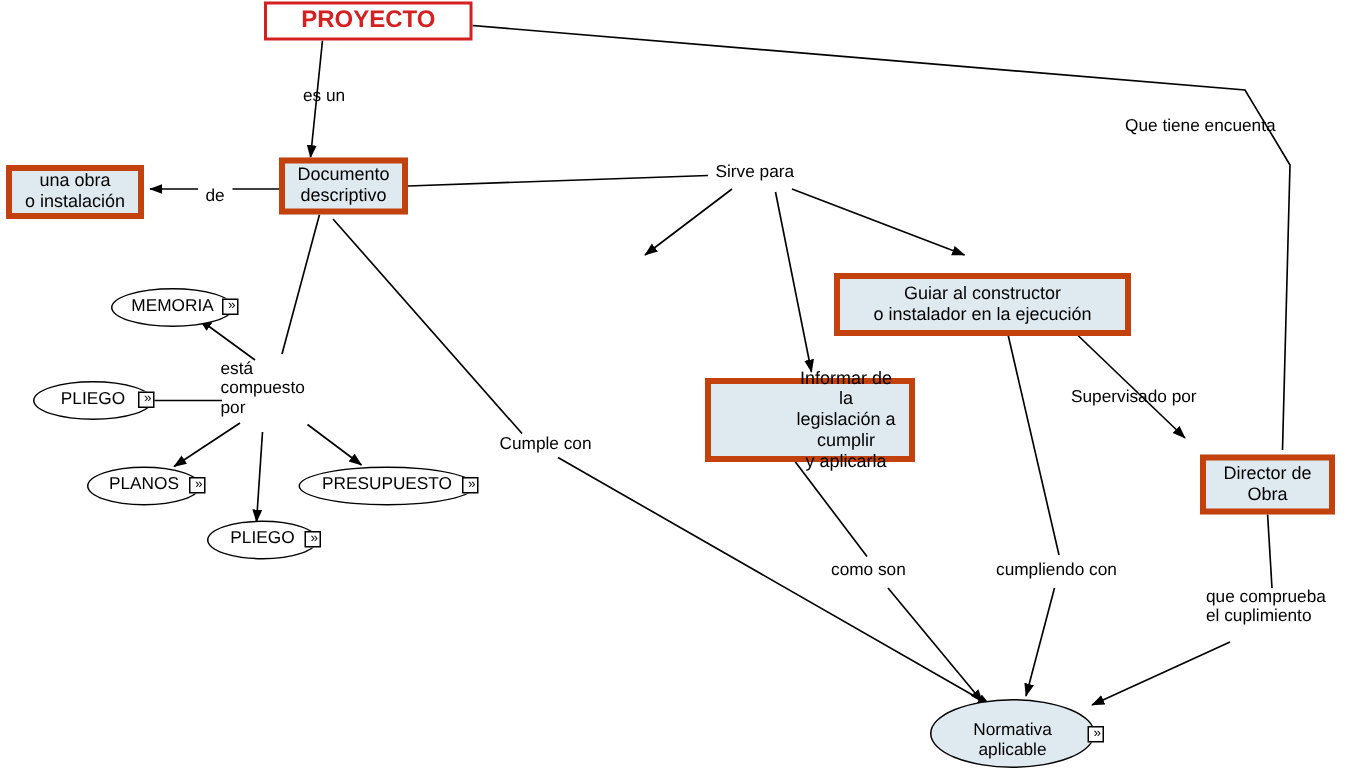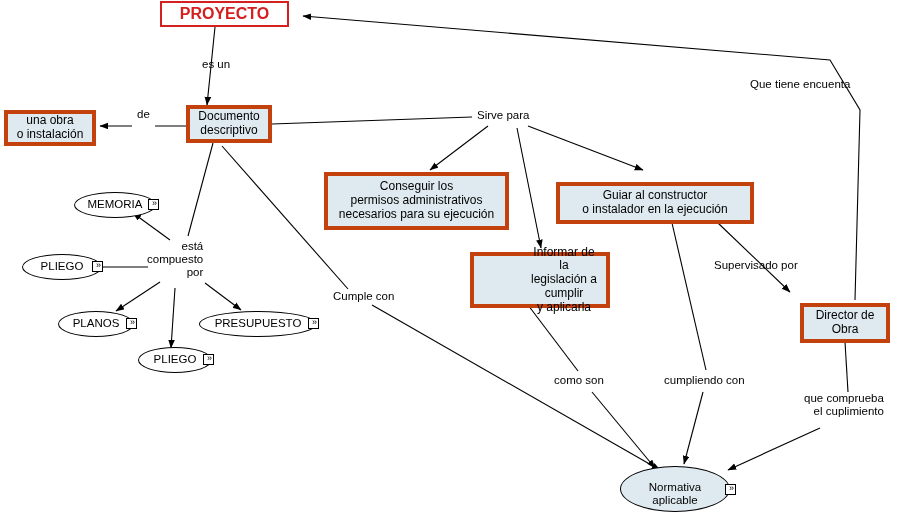--- a/index.html
+++ b/index.html
@@ -60,21 +60,21 @@
     border-radius: 50%;
     font-size: 11.5px;
     padding: 2px 4px;
   }
   .label {
     position: absolute;
     font-size: 11.5px;
     color: #000000;
     white-space: pre;
     line-height: 1.15;
-    text-align: right;
+    text-align: left;
   }
   .arrowbadge {
     position: absolute;
     width: 11px;
     height: 11px;
     border: 1px solid #000000;
     background: #ffffff;
     font-size: 9px;
     line-height: 9px;
     text-align: center;
@@ -136,39 +136,34 @@
 
     <path d="M672,223 L706,370" stroke="#000000" fill="none" stroke-width="1.1"></path>
     <path d="M703,392 L684,464" stroke="#000000" fill="none" stroke-width="1.1" marker-end="url(#arrow)"></path>
 
     <path d="M718,223 L790,292" stroke="#000000" fill="none" stroke-width="1.1" marker-end="url(#arrow)"></path>
 
     <path d="M845,342 L848,392" stroke="#000000" fill="none" stroke-width="1.1"></path>
     <path d="M820,428 L728,470" stroke="#000000" fill="none" stroke-width="1.1" marker-end="url(#arrow)"></path>
   </svg>
 
-  <div class="node title" style="left:160px; top:1px; width:129px; height:26px;">
+  <div class="node title" style="left:176px; top:1px; width:139px; height:26px;">
     <span>PROYECTO</span>
   </div>
 
   <div class="node rect" style="left:186px; top:105px; width:86px; height:38px;">
     <span style="white-space:pre-line;">Documento
 descriptivo</span>
   </div>
 
   <div class="node rect" style="left:4px; top:110px; width:92px; height:36px;">
     <span style="white-space:pre-line;">una obra
 o instalación</span>
   </div>
 
-  <div class="node rect" style="left:324px; top:172px; width:185px; height:58px;">
-    <span style="white-space:pre-line;">Conseguir los
-permisos administrativos
-necesarios para su ejecución</span>
-  </div>
 
   <div class="node rect" style="left:556px; top:182px; width:198px; height:42px;">
     <span style="white-space:pre-line;">Guiar al constructor
 o instalador en la ejecución</span>
   </div>
 
   <div class="node rect" style="left:470px; top:252px; width:140px; height:56px;">
     <span style="white-space:pre-line;margin-left:48px;">Informar de la
 legislación a cumplir
 y aplicarla</span>
@@ -216,21 +211,21 @@
 
   <div class="node ellipse" style="left:620px; top:466px; width:110px; height:46px;">
     <span style="white-space:pre-line;margin-top:10px;">Normativa
 aplicable</span>
   </div>
   <div class="arrowbadge" style="left:725px; top:484px;">
     <span>»</span>
   </div>
 
   <div class="label" style="left:202px; top:58px;">es un</div>
-  <div class="label" style="left:137px; top:108px;">de</div>
+  <div class="label" style="left:137px; top:125px;">de</div>
   <div class="label" style="left:477px; top:109px;">Sirve para</div>
   <div class="label" style="left:750px; top:78px;">Que tiene encuenta</div>
   <div class="label" style="left:147px; top:240px;">está
 compuesto
 por</div>
   <div class="label" style="left:333px; top:290px;">Cumple con</div>
   <div class="label" style="left:714px; top:259px;">Supervisado por</div>
   <div class="label" style="left:554px; top:374px;">como son</div>
   <div class="label" style="left:664px; top:374px;">cumpliendo con</div>
   <div class="label" style="left:804px; top:392px;">que comprueba

